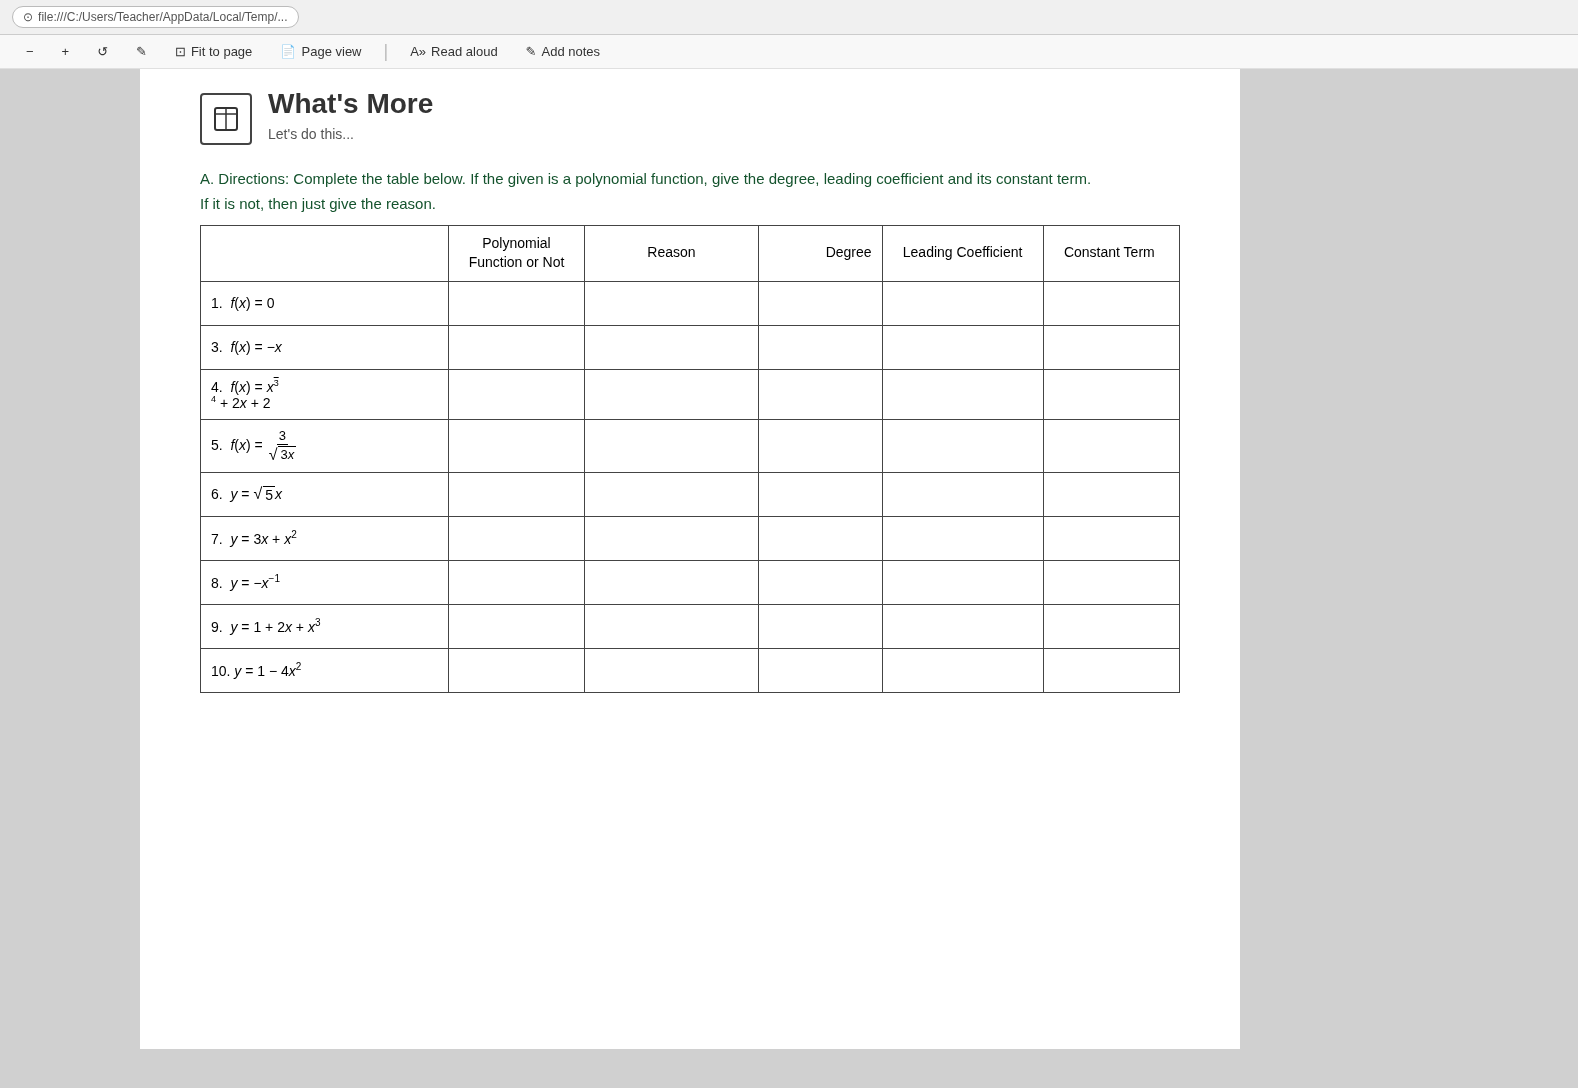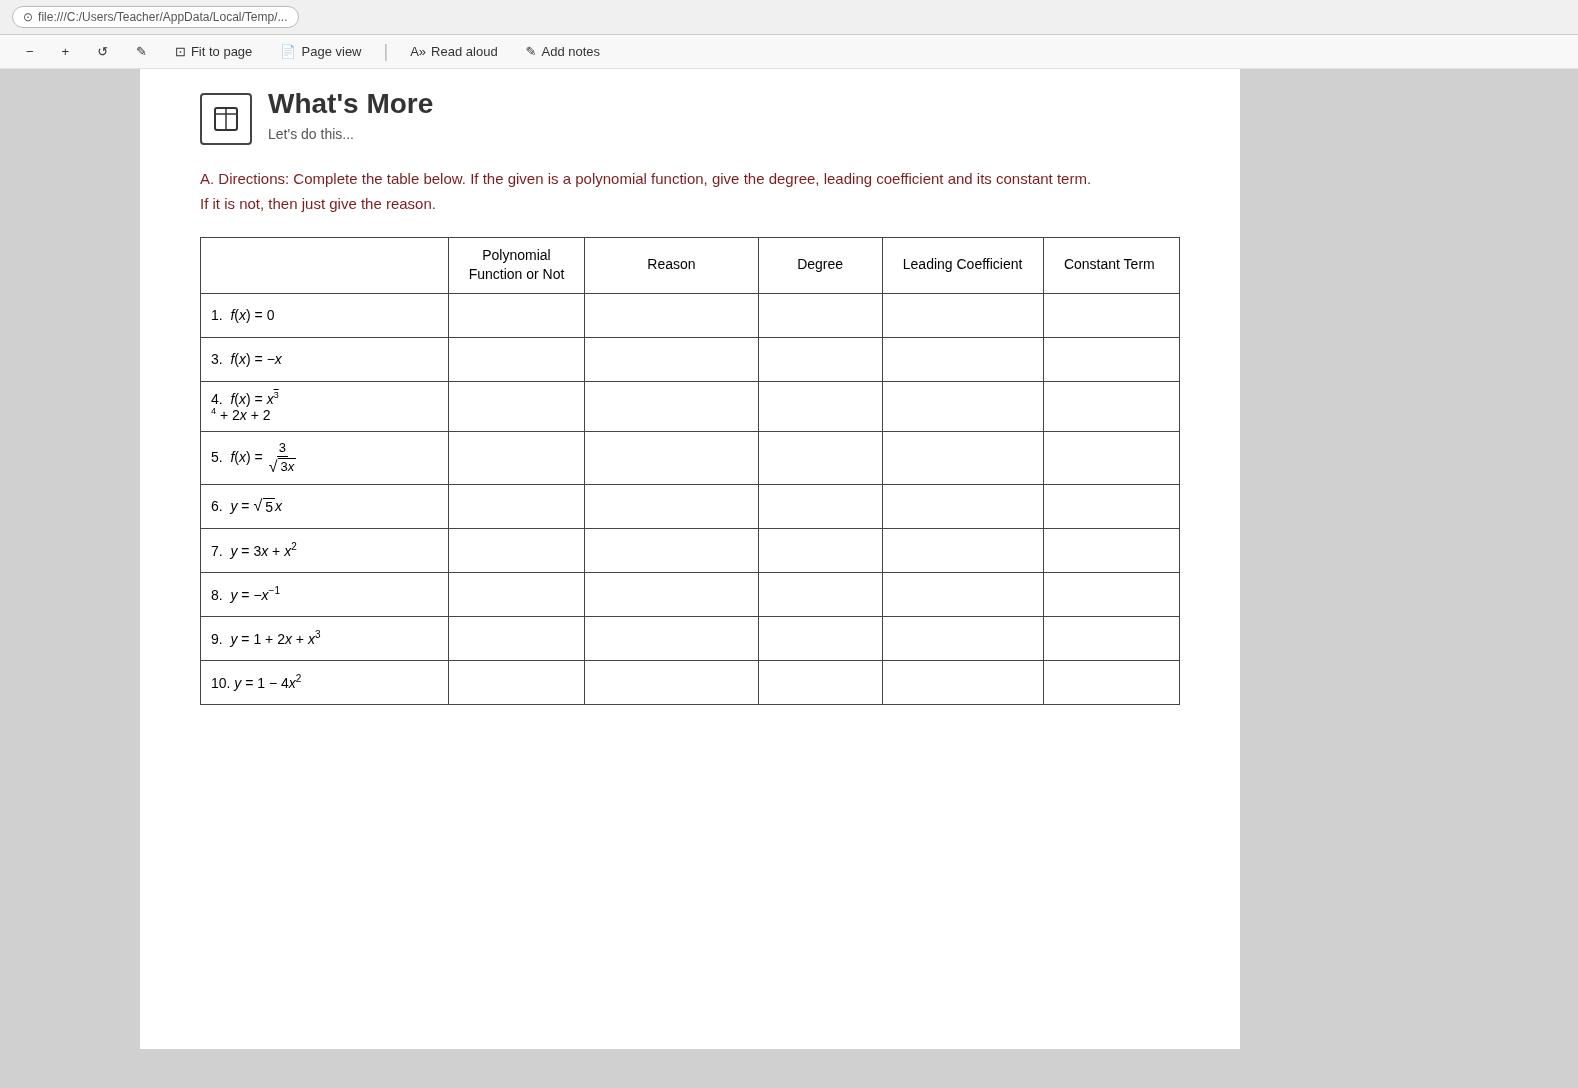--- a/index.html
+++ b/index.html
@@ -105,23 +105,23 @@
     }
 
     .header-text .subtitle {
       font-size: 14px;
       color: #555;
       margin-top: 6px;
     }
 
     .directions {
       font-size: 15px;
-      color: #7f1d1d;
+      color: #14532d;
       line-height: 1.65;
-      margin-bottom: 20px;
+      margin-bottom: 8px;
       max-width: 900px;
     }
 
     
     .math-table {
       border-collapse: collapse;
       width: 100%;
       font-size: 14px;
     }
 
@@ -159,21 +159,21 @@
       margin-left: 35px;
     }
 
     .math-table .col-reason {
       width: 140px;
       text-align: center;
     }
 
     .math-table .col-degree {
       width: 100px;
-      text-align: center;
+      text-align: right;
     }
 
     .math-table .col-leading {
       width: 130px;
       text-align: center;
     }
 
     .math-table .col-constant {
       width: 110px;
       text-align: center;

